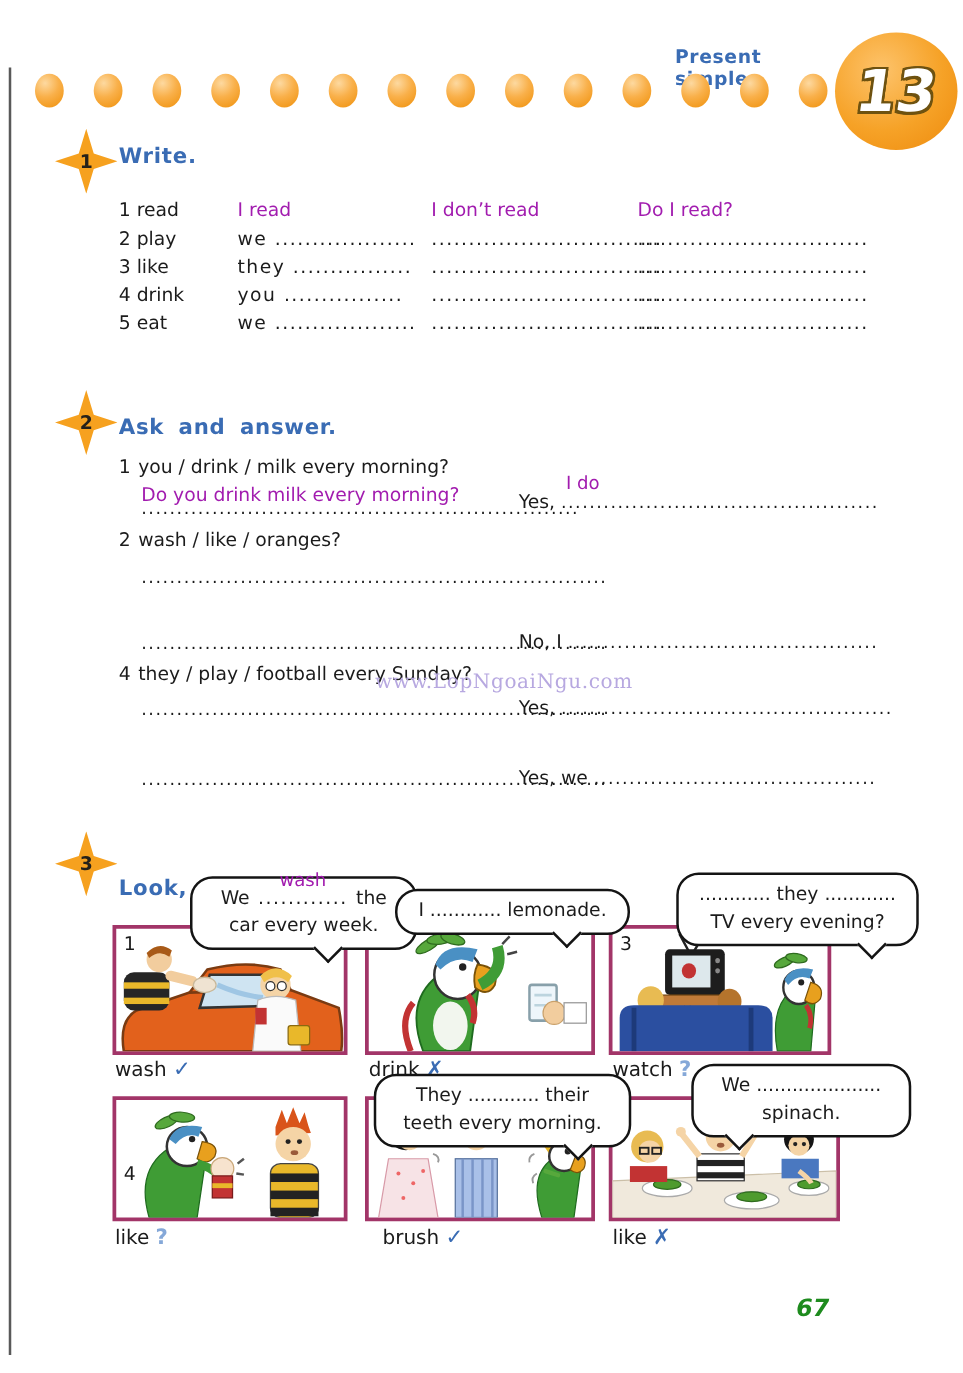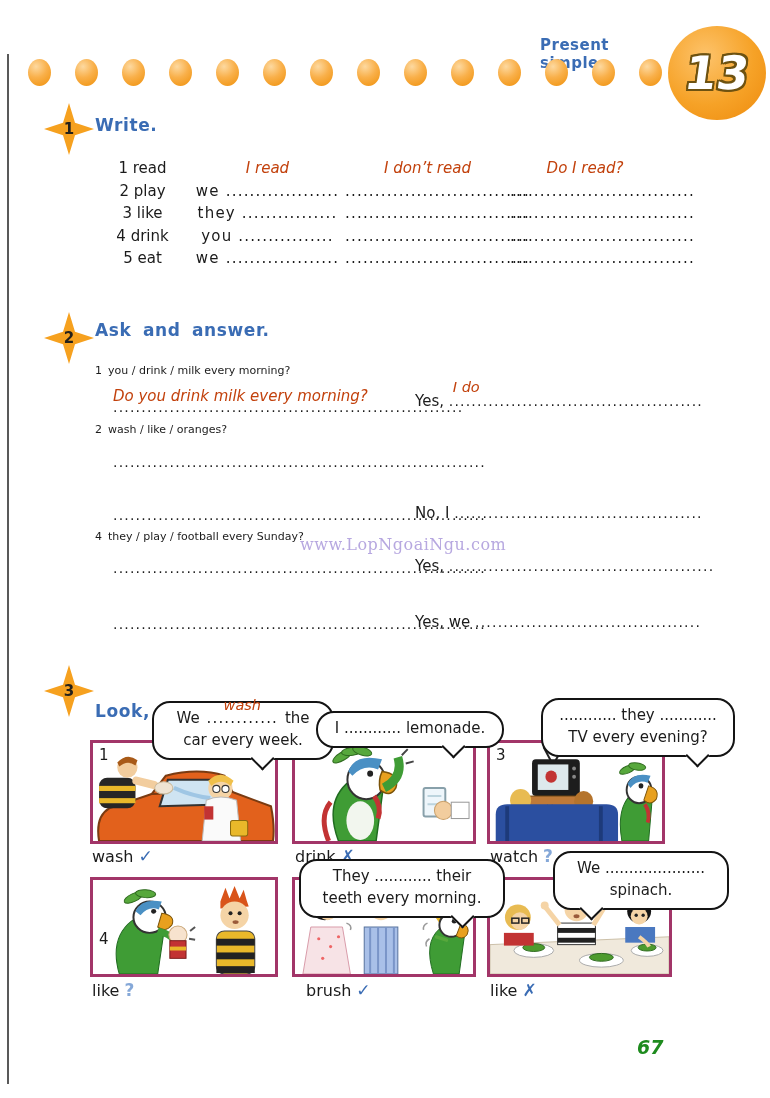--- a/index.html
+++ b/index.html
@@ -20,25 +20,25 @@
                   2px 0 0 #6e5210,-2px 0 0 #6e5210,0 2px 0 #6e5210,0 -2px 0 #6e5210;}
   
   .badge{position:absolute;width:50px;height:52px;background:#f6a11f;
       clip-path:polygon(50% 0%,62% 38%,100% 50%,62% 62%,50% 100%,38% 62%,0% 50%,38% 38%);
       display:flex;align-items:center;justify-content:center;}
   .badge b{font-size:15px;color:#25211a;}
   .ex-title{position:absolute;color:#3a6cb4;font-weight:bold;font-size:17px;
             letter-spacing:.6px;word-spacing:5px;}
   
   .ex1-table{position:absolute;left:95px;top:157px;display:grid;
-      grid-template-columns:95px 155px 165px 150px;font-size:15px;line-height:22.6px;text-align:center;}
-  .hand{color:#c2410c;font-style:italic;}
+      grid-template-columns:95px 155px 165px 150px;font-size:15px;line-height:22.6px;}
+  .hand{color:#a21caf;}
   .dots{letter-spacing:1.2px;}
   
-  .prompt{position:absolute;left:95px;font-size:11px;white-space:nowrap;}
+  .prompt{position:absolute;left:95px;font-size:15px;white-space:nowrap;}
   .prompt .n{margin-right:6px;}
   .dotline{position:absolute;left:113px;font-size:14px;letter-spacing:1.2px;white-space:nowrap;}
   .blue-line{position:absolute;left:113px;font-size:15px;white-space:nowrap;}
   .answer{position:absolute;left:415px;font-size:15px;white-space:nowrap;}
   .answer .dots{font-size:14px;}
   .over-dots{position:relative;display:inline-block;}
   .over-dots .w{position:absolute;left:4px;top:-13px;font-size:14.5px;white-space:nowrap;}
   .watermark{position:absolute;left:300px;top:535px;color:#b7a8e0;
       font-family:"DejaVu Serif",serif;font-size:16px;letter-spacing:.5px;}
   
@@ -112,21 +112,21 @@
 
     <div><span>5</span>&nbsp;<span>eat</span></div>
     <div class="dots">we ...................</div>
     <div class="dots">...............................</div>
     <div class="dots">...............................</div>
   </div>
 
   <div class="badge" style="left:44px;top:312px">
     <b>2</b>
   </div>
-  <div class="ex-title" style="left:95px;top:320px">Ask and answer.</div>
+  <div class="ex-title" style="left:95px;top:332px">Ask and answer.</div>
 
   <div class="prompt" style="top:364px">
     <span class="n">1</span><span>you / drink / milk every morning?</span>
   </div>
   <div class="blue-line hand" style="top:387px">Do you drink milk every morning?</div>
   <div class="dotline" style="top:399px">..............................................................</div>
   <div class="answer" style="top:392px">
     <span>Yes,</span>
     <span class="over-dots"><span class="w hand">I do</span><span class="dots">.............................................</span></span>
   </div>

